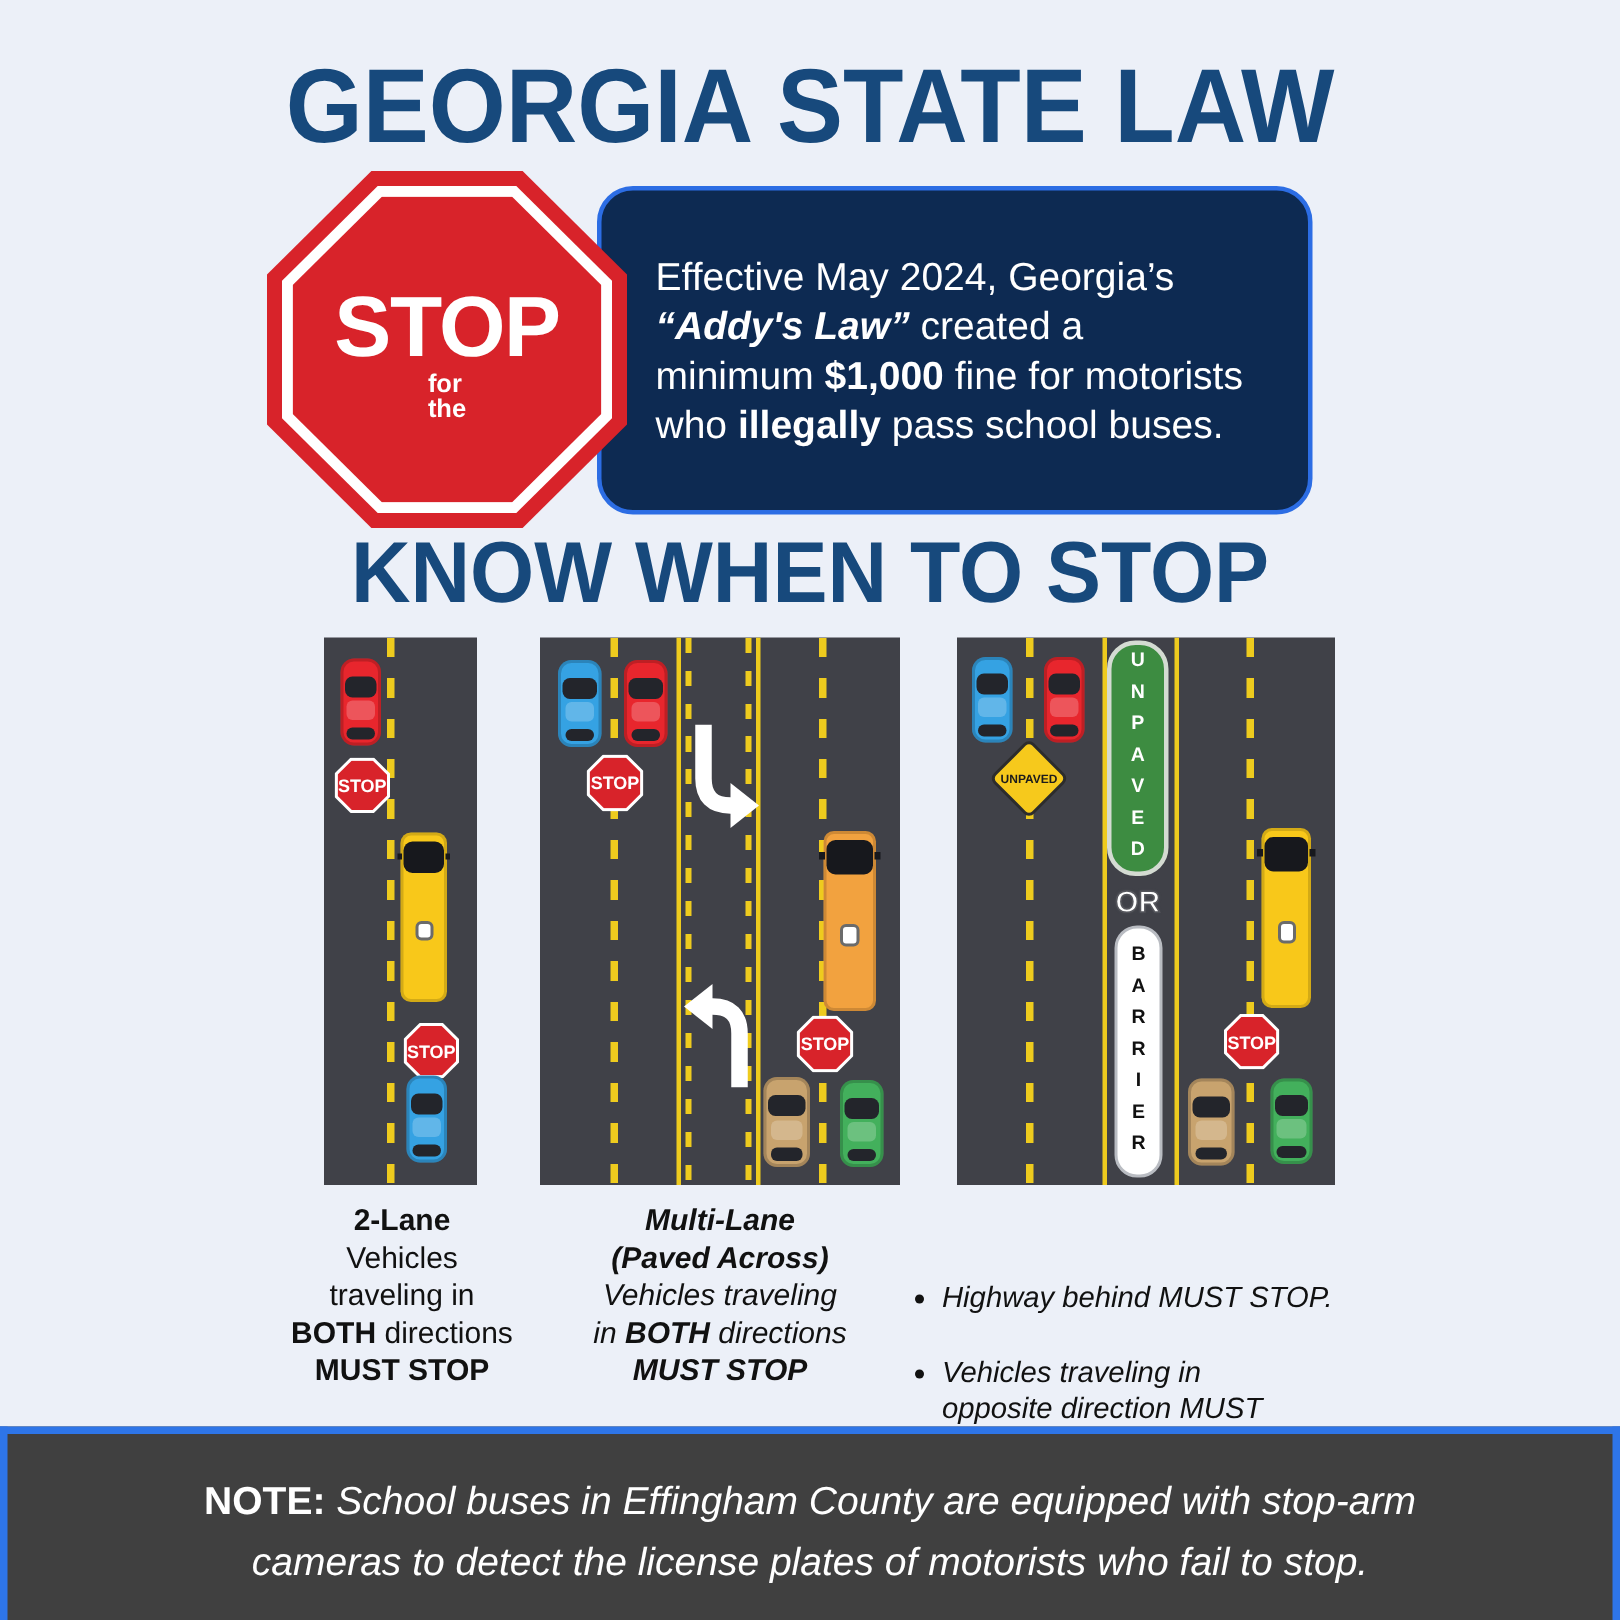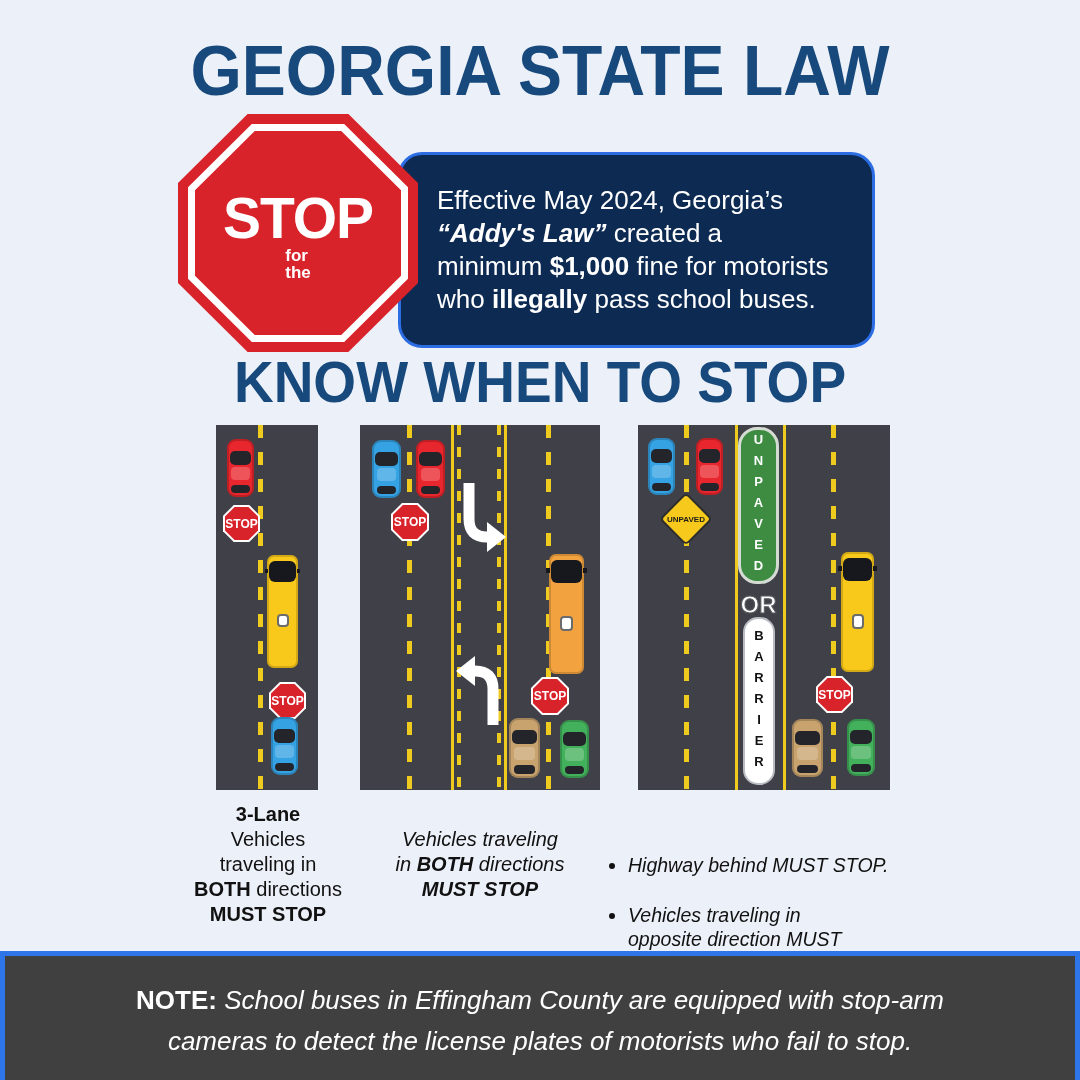--- a/index.html
+++ b/index.html
@@ -12,21 +12,21 @@
   
   .title {
     position:absolute; top:30px; left:0; width:100%;
     text-align:center; font-size:66px; font-weight:bold;
     color:#17497c; letter-spacing:0px; transform:scaleY(1.06);
     transform-origin:top center;
   }
 
   
   .law-box {
-    position:absolute; left:398px; top:152px; width:477px; height:196px;
+    position:absolute; left:398px; top:124px; width:477px; height:219px;
     background:#0d2a52; border:3px solid #2c6de4; border-radius:24px;
     color:#ffffff; display:flex; align-items:center;
     padding:10px 40px 10px 36px; z-index:1;
   }
   .law-text { font-size:26px; line-height:33px; }
 
   
   .stop-badge { position:absolute; left:178px; top:114px; width:240px; height:238px; z-index:2; }
   .oct { clip-path:polygon(29% 0,71% 0,100% 29%,100% 71%,71% 100%,29% 100%,0 71%,0 29%); }
   .badge-outer { position:absolute; inset:0; background:#d8232a; }
@@ -88,21 +88,21 @@
   .sign-caution { position:absolute; }
   .sign-caution .dia { position:absolute; inset:6px; transform:rotate(45deg);
     background:#f6c91c; border:2px solid #2c2c2c; border-radius:5px; }
   .sign-caution .lbl { position:absolute; inset:0; display:flex; align-items:center;
     justify-content:center; font-size:8px; font-weight:bold; color:#1c1c1c; letter-spacing:0px; }
 
   .median-green { position:absolute; background:#3d8c41; border:3px solid #d4dbd2;
     border-radius:19px; display:flex; align-items:center; justify-content:center; }
   .median-green .vtxt { writing-mode:vertical-lr; text-orientation:upright;
     color:#fff; font-weight:bold; font-size:13px; letter-spacing:6px; }
-  .median-or { position:absolute; color:#fff; font-weight:bold; font-size:24px;
+  .median-or { position:absolute; color:#fff; font-weight:bold; font-size:20px;
     -webkit-text-stroke:1px #55565c; text-shadow:0 0 2px #55565c; text-align:center; }
   .median-white { position:absolute; background:#ffffff; border:2px solid #b9bcc2;
     border-radius:15px; display:flex; align-items:center; justify-content:center; }
   .median-white .vtxt { writing-mode:vertical-lr; text-orientation:upright;
     color:#111; font-weight:bold; font-size:13px; letter-spacing:6px; }
 
   .turn-arrow { position:absolute; }
   .turn-arrow.flip { transform:rotate(180deg); }
 
   
@@ -285,26 +285,27 @@
         <div class="roof"></div>
         <div class="rw"></div>
     </div>
     <div class="car car-green" style="left:209px;top:294px;width:28px;height:57px;">
       <div class="ws"></div>
         <div class="roof"></div>
         <div class="rw"></div>
     </div>
   </div>
 
-  <div class="caption" id="cap-1"><span style="font-weight: bold;">3-Lane</span><span>
+  <div class="caption" id="cap-1"><span style="font-weight: bold;">2-Lane</span><span>
 Vehicles
 traveling in
 </span><span style="font-weight: bold;">BOTH</span><span> directions
 </span><span style="font-weight: bold;">MUST STOP</span></div>
-  <div class="caption" id="cap-2"><span>
+  <div class="caption" id="cap-2"><span style="font-weight: bold;">Multi-Lane
+(Paved Across)</span><span>
 Vehicles traveling
 in </span><span style="font-weight: bold;">BOTH</span><span> directions
 </span><span style="font-weight: bold;">MUST STOP</span></div>
   <div class="caption" id="cap-3">
     <ul class="bullets">
       <li>Highway behind MUST STOP.</li>
       <li>Vehicles traveling in
 opposite direction MUST
 use caution.</li>
     </ul>

